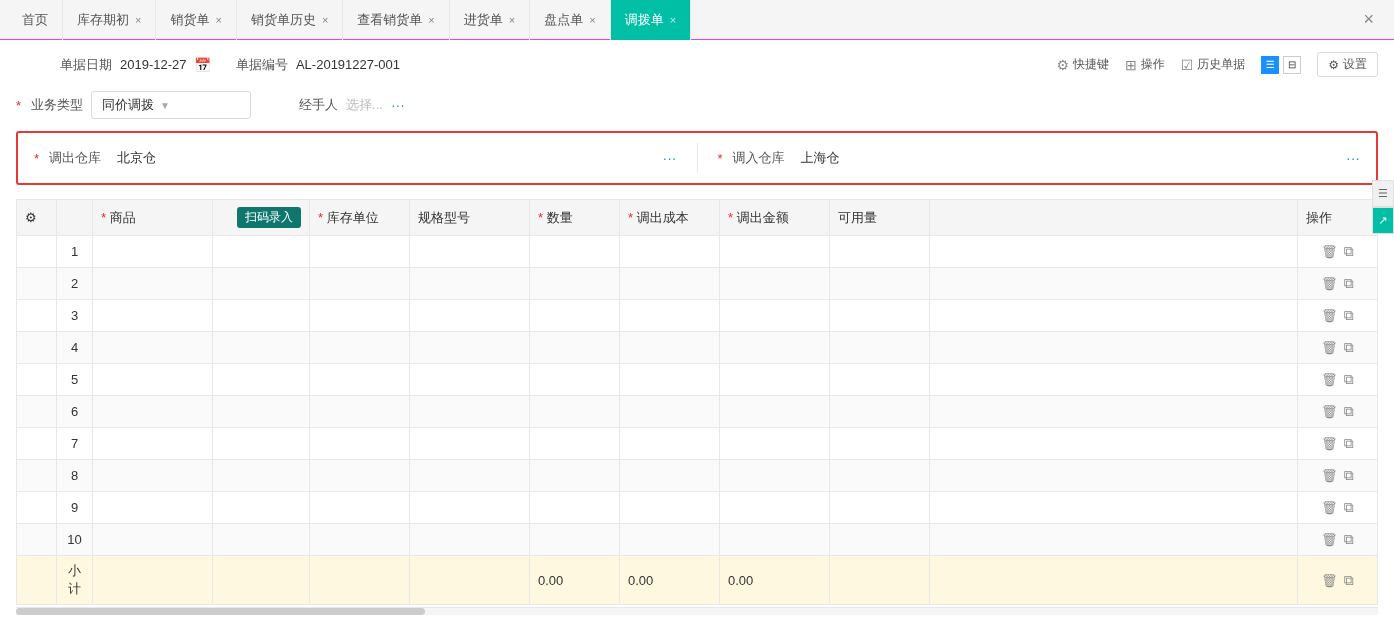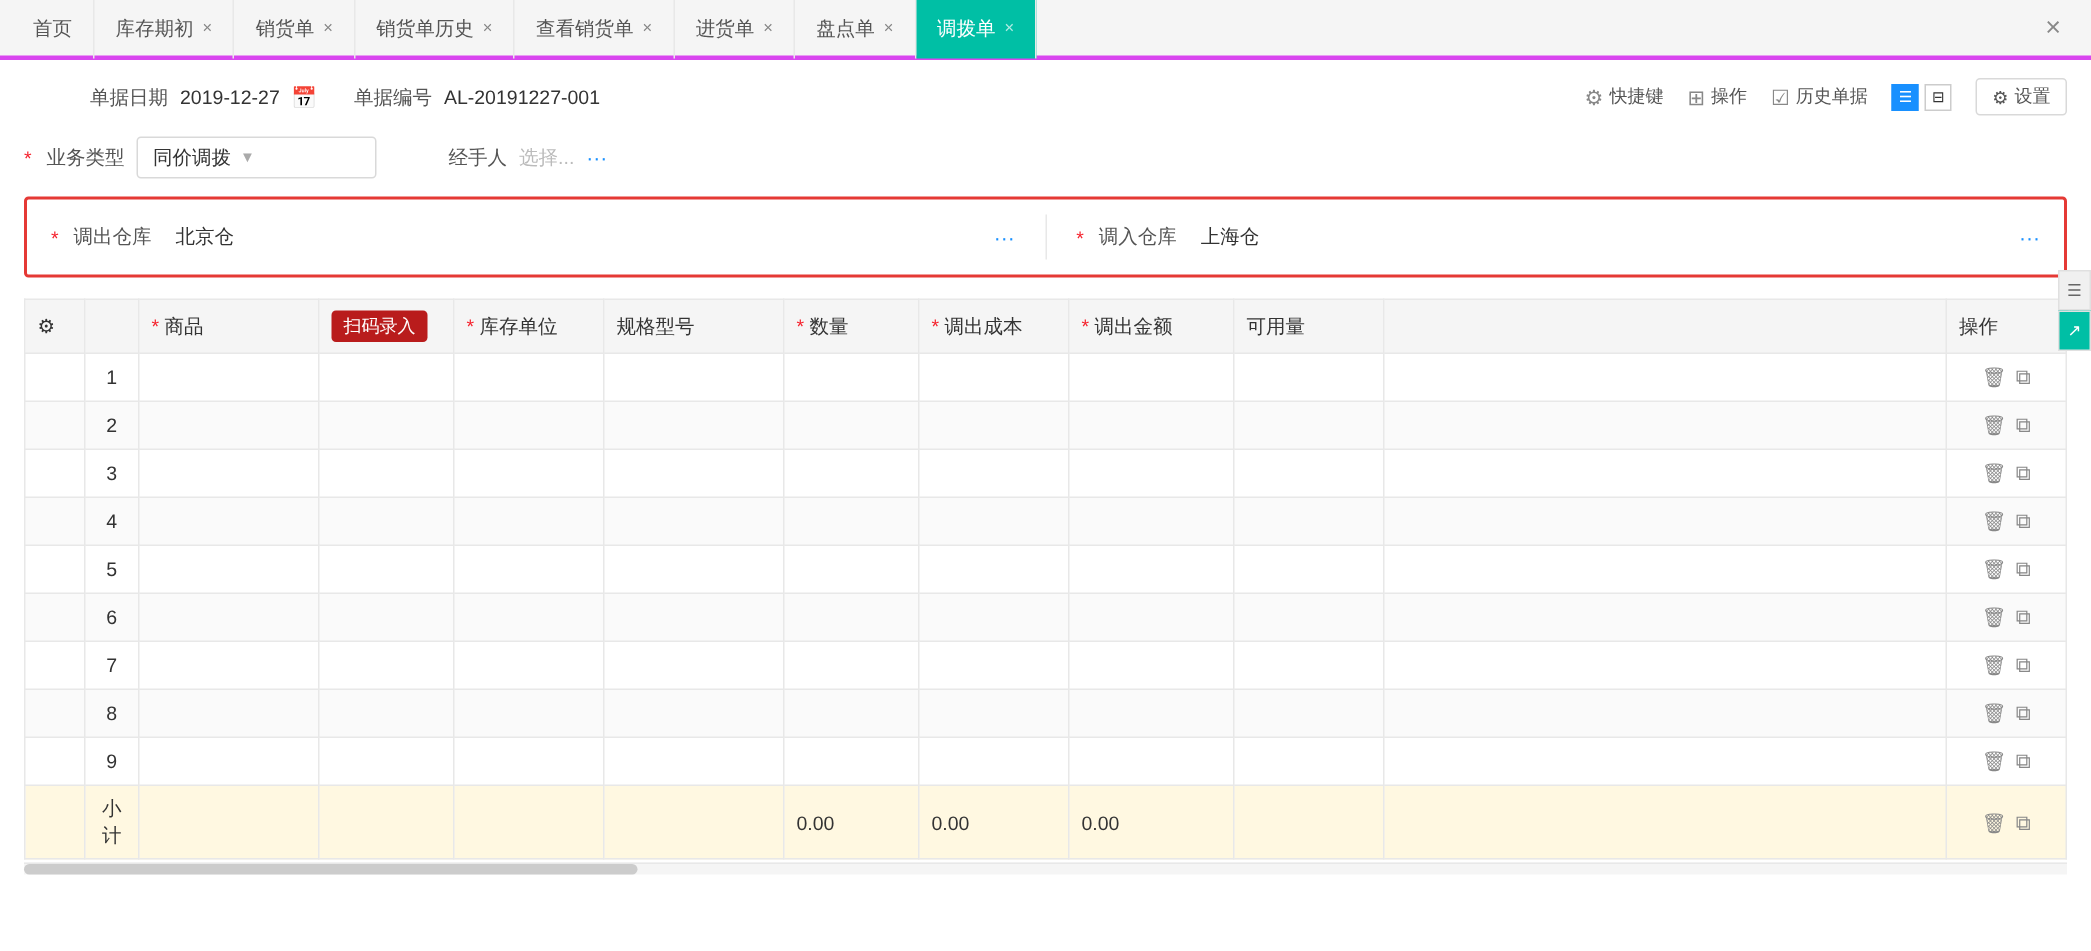--- a/index.html
+++ b/index.html
@@ -1,20 +1,20 @@
 <!DOCTYPE html>
 <html><head>
   <meta charset="utf-8">
   <style>
     * { box-sizing: border-box; margin: 0; padding: 0; }
     body { font-family: 'Microsoft YaHei', Arial, sans-serif; font-size: 13px; color: #333; background: #fff; overflow: hidden; }
 
     
     .tab-bar {
-      display: flex; align-items: center; border-bottom: 3px solid #d946ef;
+      display: flex; align-items: center; border-bottom: 1px solid #d946ef;
       background: #f5f5f5; height: 40px; padding: 4px 8px;
     }
     .tab-item {
       display: flex; align-items: center; padding: 0 14px; height: 40px;
       cursor: pointer; font-size: 13px; color: #555; position: relative;
       white-space: nowrap; border-right: 1px solid #e8e8e8;
     }
     .tab-item.active {
       background: #00bfa5; color: #fff; font-weight: 500;
     }
@@ -99,22 +99,22 @@
     .col-product { width: 120px; }
     .col-scan { width: 90px; }
     .col-unit { width: 100px; }
     .col-spec { width: 120px; }
     .col-qty { width: 90px; }
     .col-cost { width: 100px; }
     .col-amount { width: 110px; }
     .col-avail { width: 100px; }
     .col-op { width: 80px; text-align: center; }
     .scan-btn {
-      background: #b91c1c; color: #fff; border: none; border-radius: 3px;
-      padding: 2px 8px; font-size: 12px; cursor: pointer;
+      background: #0f766e; color: #fff; border: none; border-radius: 3px;
+      padding: 2px 8px; font-size: 12px; cursor: pointer; margin-left: 16px;
     }
     .required-th { color: #f5222d; }
     .op-icons { display: flex; align-items: center; justify-content: center; gap: 6px; }
     .op-icon { cursor: pointer; color: #888; font-size: 14px; }
 
     
     .right-float {
       position: fixed; right: 0; top: 180px; display: flex; flex-direction: column;
     }
     .right-float-btn {
@@ -444,20 +444,39 @@
           <td class="col-amount"></td>
           <td class="col-avail"></td>
           <td></td>
           <td class="col-op">
             <div class="op-icons">
               <span class="op-icon" style="font-size: 13px;">🗑</span>
               <span class="op-icon">⧉</span>
             </div>
           </td>
         </tr>
+        <tr>
+          <td class="col-gear"></td>
+          <td class="col-no">10</td>
+          <td class="col-product"></td>
+          <td class="col-scan"></td>
+          <td class="col-unit"></td>
+          <td class="col-spec"></td>
+          <td class="col-qty"></td>
+          <td class="col-cost"></td>
+          <td class="col-amount"></td>
+          <td class="col-avail"></td>
+          <td></td>
+          <td class="col-op">
+            <div class="op-icons">
+              <span class="op-icon" style="font-size: 13px;">🗑</span>
+              <span class="op-icon">⧉</span>
+            </div>
+          </td>
+        </tr>
         <tr class="subtotal">
           <td class="col-gear"></td>
           <td class="col-no" style="color: rgb(51, 51, 51); font-weight: 500; text-align: center;">小计</td>
           <td class="col-product"></td>
           <td class="col-scan"></td>
           <td class="col-unit"></td>
           <td class="col-spec"></td>
           <td class="col-qty">0.00</td>
           <td class="col-cost">0.00</td>
           <td class="col-amount">0.00</td>

